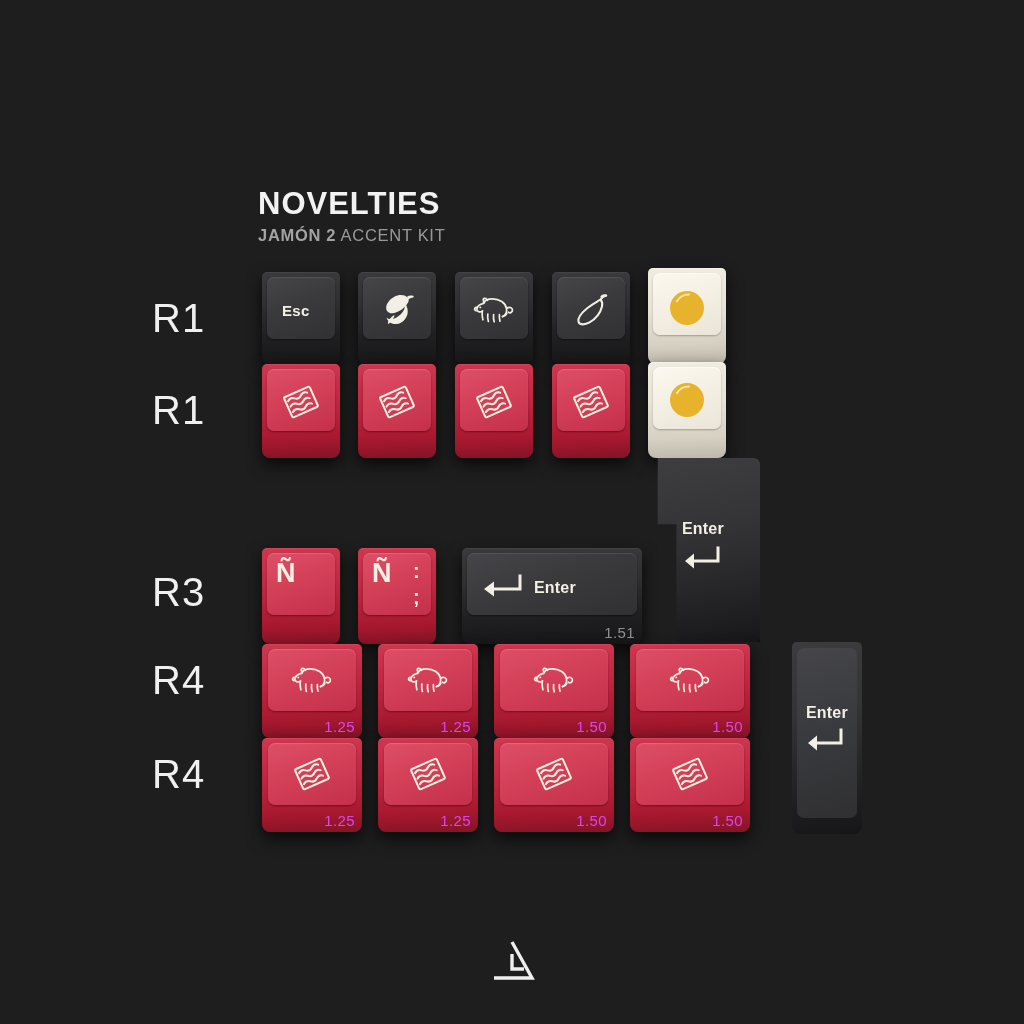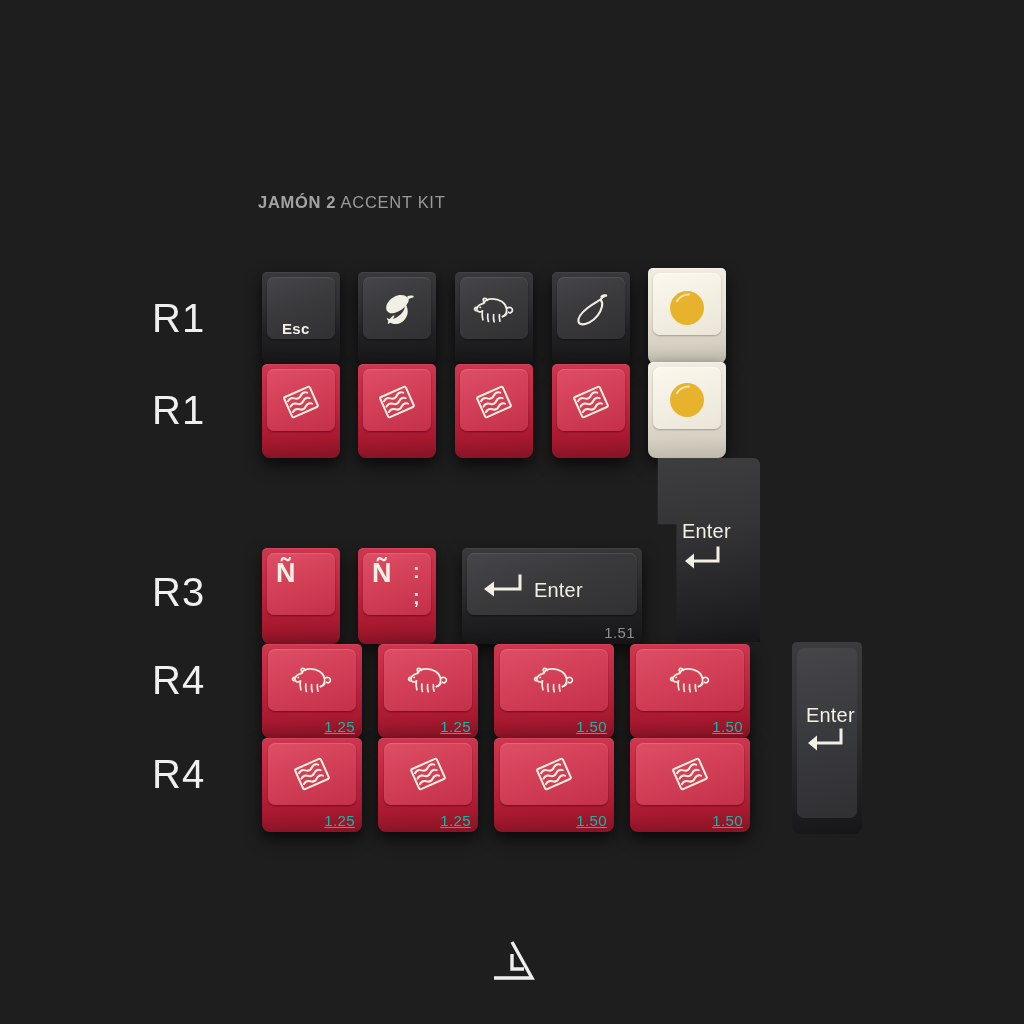--- a/index.html
+++ b/index.html
@@ -111,21 +111,21 @@
   
   .cap.red .body {
     background: linear-gradient(178deg, #cf3750 0%, #c32742 38%, #a8192f 78%, #85landing 100%);
     background: linear-gradient(178deg, #cf3750 0%, #c32742 38%, #a8192f 78%, #851326 100%);
     box-shadow: 0 7px 16px rgba(0,0,0,.7), inset 0 1px 0 rgba(255,255,255,.07);
   }
   .cap.red .top {
     background: linear-gradient(160deg, #dd4f66 0%, #d23f57 48%, #c4304a 100%);
     box-shadow: inset 0 1px 1px rgba(255,255,255,.16), 0 1px 2px rgba(0,0,0,.4);
   }
-  .cap.red .size { color: #14b8a6; text-decoration: underline; }
+  .cap.red .size { color: #d946ef; }
 
   
   .cap.cream .body {
     background: linear-gradient(178deg, #f0ece0 0%, #e8e3d5 40%, #d6d1c2 78%, #bdb8aa 100%);
     box-shadow: 0 7px 16px rgba(0,0,0,.7), inset 0 1px 0 rgba(255,255,255,.35);
   }
   .cap.cream .top {
     background: linear-gradient(160deg, #fbf8ef 0%, #f2eee2 55%, #eae5d7 100%);
     box-shadow: inset 0 1px 1px rgba(255,255,255,.6), 0 1px 2px rgba(0,0,0,.28);
   }
@@ -150,49 +150,50 @@
     bottom: 16px;
     height: auto;
     background: linear-gradient(165deg, #45454a 0%, #393a3d 50%, #303033 100%);
     border-radius: 7px;
   }
 
   .enter-label {
     position: absolute;
     z-index: 6;
     color: #f2efe4;
-    font-size: 20px;
-    font-weight: normal;
+    font-size: 16px;
+    font-weight: bold;
     letter-spacing: .2px;
   }
 
   
   .logo { position: absolute; left: 487px; top: 938px; }
 
   svg { display: block; overflow: visible; }
 </style>
 </head>
 <body>
 
 <div id="stage">
 
   <div class="header">
+    <div class="title">NOVELTIES</div>
     <div class="subtitle"><span class="strong">JAMÓN 2</span><span> ACCENT KIT</span></div>
   </div>
 
   <div class="row-label" style="top:296px">R1</div>
   <div class="row-label" style="top:388px">R1</div>
   <div class="row-label" style="top:570px">R3</div>
   <div class="row-label" style="top:658px">R4</div>
   <div class="row-label" style="top:752px">R4</div>
 
   <div class="cap dark" style="left:262px; top:272px; width:78px; height:92px;">
     <div class="body"></div>
     <div class="top"></div>
-    <div class="legend" style="left:20px; top:48px;">Esc</div>
+    <div class="legend" style="left:20px; top:30px;">Esc</div>
   </div>
 
   <div class="cap dark" style="left:358px; top:272px; width:78px; height:92px;">
     <div class="body"></div>
     <div class="top"></div>
     <div class="icon" style="top:20px;">
       <svg width="40" height="36" viewBox="0 0 40 36">
         <g fill="#f2efe4">
           <path d="M30.5 5.5 C27.5 2.5 22 2.2 17 5 C12.5 7.4 9.5 11.6 9.2 15.2 C8.9 19 11.6 21.6 15.6 21.2 C20.6 20.7 26 17.4 29.4 13 C32 9.7 32.6 7.6 30.5 5.5 Z"></path>
           <path d="M27.5 10.5 C29.5 13 31.5 17.5 30.5 22 C29.4 27 25 31.5 19.5 32 C14.5 32.5 10.5 29.5 9.5 25.5 C10.6 26.8 12.4 27.4 14.3 27.2 C19.2 26.6 24.6 22.8 27 17.8 C28 15.6 28.2 12.8 27.5 10.5 Z"></path>

